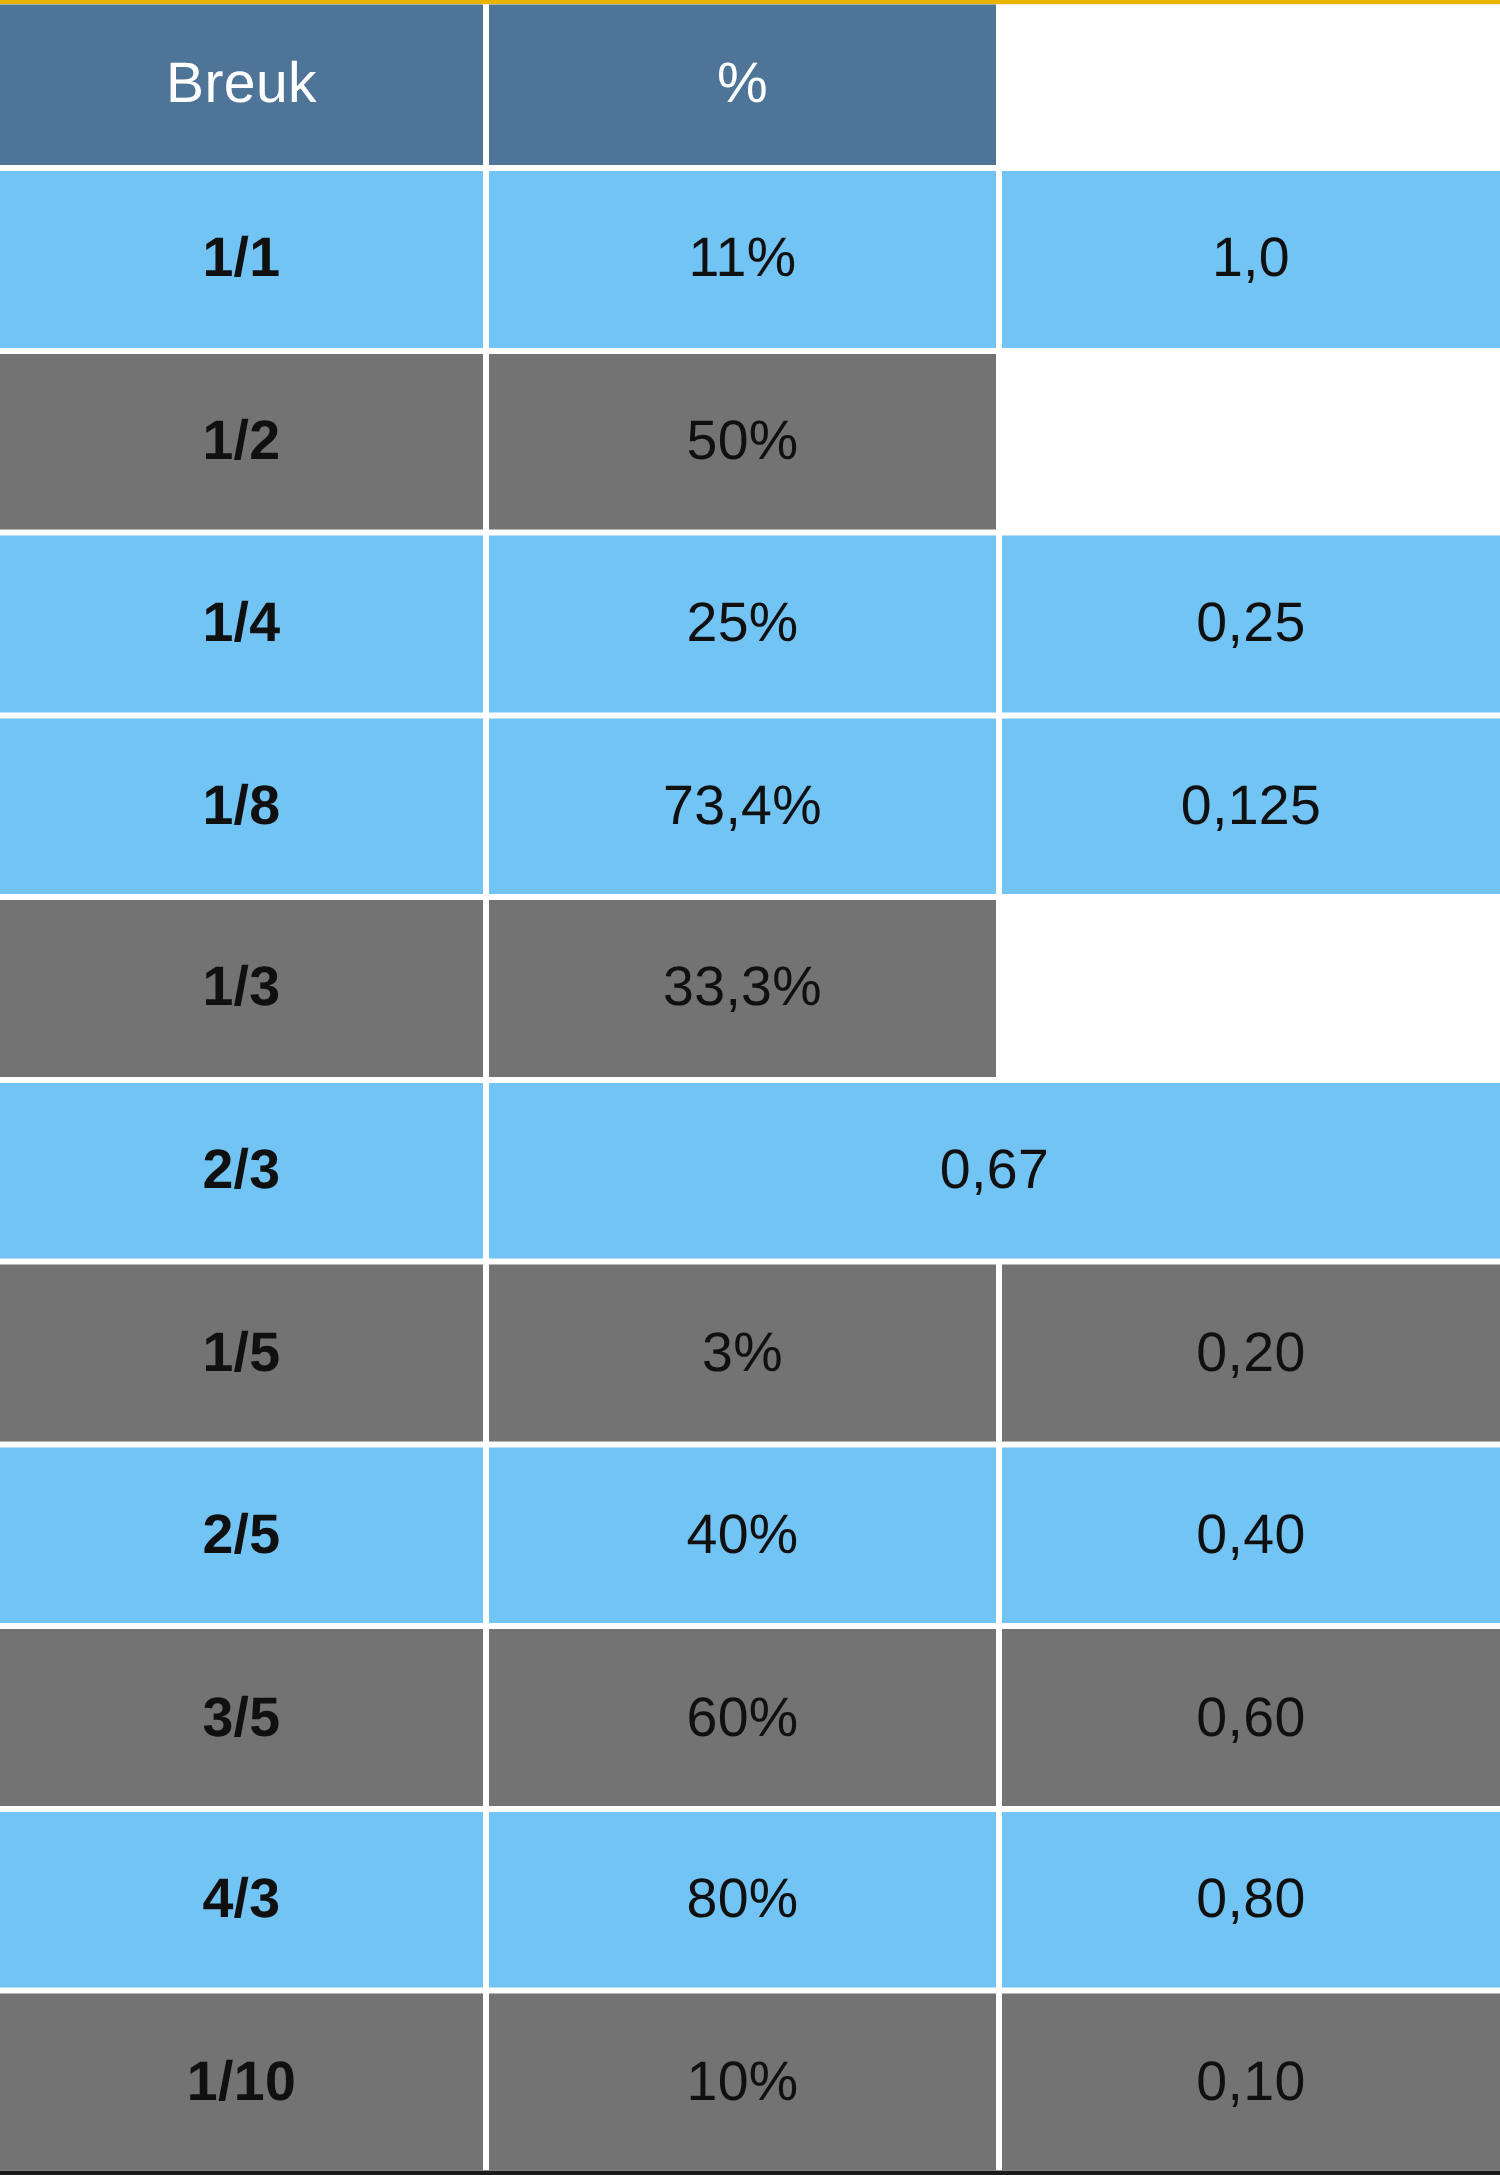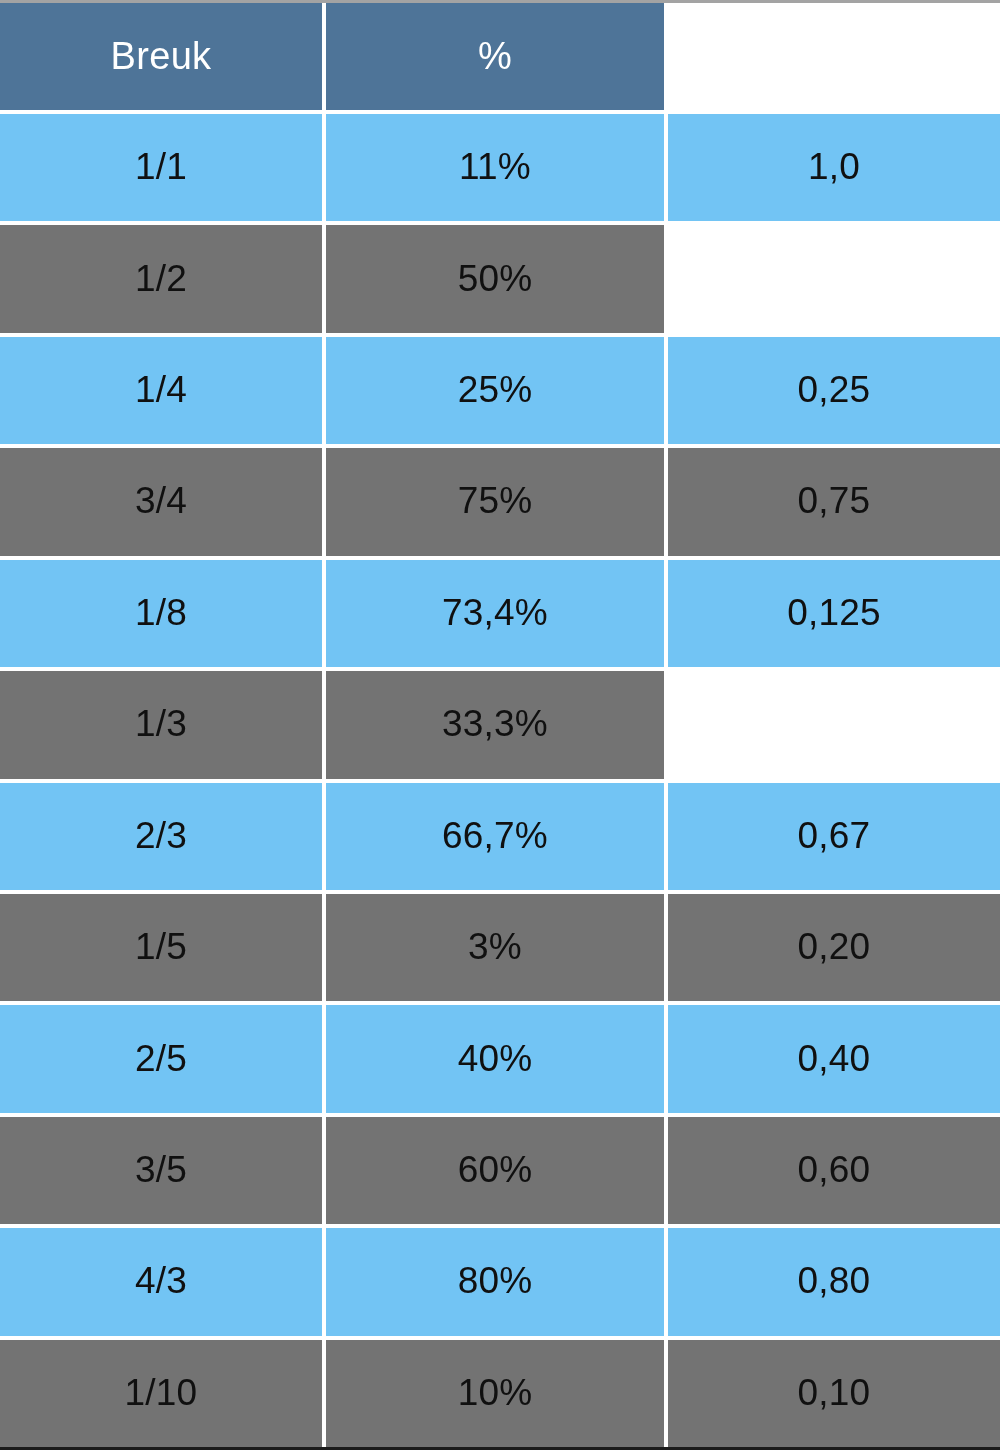--- a/index.html
+++ b/index.html
@@ -14,21 +14,21 @@
     overflow: hidden;
   }
 
   #fraction-table {
     width: 1000px;
     height: 1450px;
     box-sizing: border-box;
     display: flex;
     flex-direction: column;
     background: #ffffff;
-    border-top: 3px solid #a3a3a3;
+    border-top: 3px solid #eab308;
     border-bottom: 3px solid #1b1b1b;
   }
 
   .t-row {
     display: flex;
     width: 100%;
     box-sizing: border-box;
   }
 
   .t-header {
@@ -47,21 +47,21 @@
     display: flex;
     align-items: center;
     justify-content: center;
     font-size: 37px;
     color: #101010;
     letter-spacing: 0.2px;
     overflow: hidden;
   }
 
   
-  .col-1 { flex: 0 0 322px; margin-right: 4px; }
+  .col-1 { flex: 0 0 322px; margin-right: 4px; font-weight: bold; }
   .col-2 { flex: 0 0 338px; margin-right: 4px; }
   .col-3 { flex: 1 1 auto; }
 
   .t-header .t-cell {
     background: #4E7498;
     color: #ffffff;
     font-size: 38px;
     font-weight: 400;
     letter-spacing: 0.3px;
   }
@@ -117,31 +117,20 @@
         <span>1/4</span>
       </div>
     <div class="t-cell col-2">
         <span>25%</span>
       </div>
     <div class="t-cell col-3">
         <span>0,25</span>
       </div>
   </div>
 
-  <div class="t-row t-body-row row-light">
-    <div class="t-cell col-1">
-        <span>3/4</span>
-      </div>
-    <div class="t-cell col-2">
-        <span>75%</span>
-      </div>
-    <div class="t-cell col-3">
-        <span>0,75</span>
-      </div>
-  </div>
 
   <div class="t-row t-body-row row-dark">
     <div class="t-cell col-1">
         <span>1/8</span>
       </div>
     <div class="t-cell col-2">
         <span>73,4%</span>
       </div>
     <div class="t-cell col-3">
         <span>0,125</span>
@@ -154,23 +143,20 @@
       </div>
     <div class="t-cell col-2">
         <span>33,3%</span>
       </div>
   </div>
 
   <div class="t-row t-body-row row-dark">
     <div class="t-cell col-1">
         <span>2/3</span>
       </div>
-    <div class="t-cell col-2">
-        <span>66,7%</span>
-      </div>
     <div class="t-cell col-3">
         <span>0,67</span>
       </div>
   </div>
 
   <div class="t-row t-body-row row-light">
     <div class="t-cell col-1">
         <span>1/5</span>
       </div>
     <div class="t-cell col-2">

